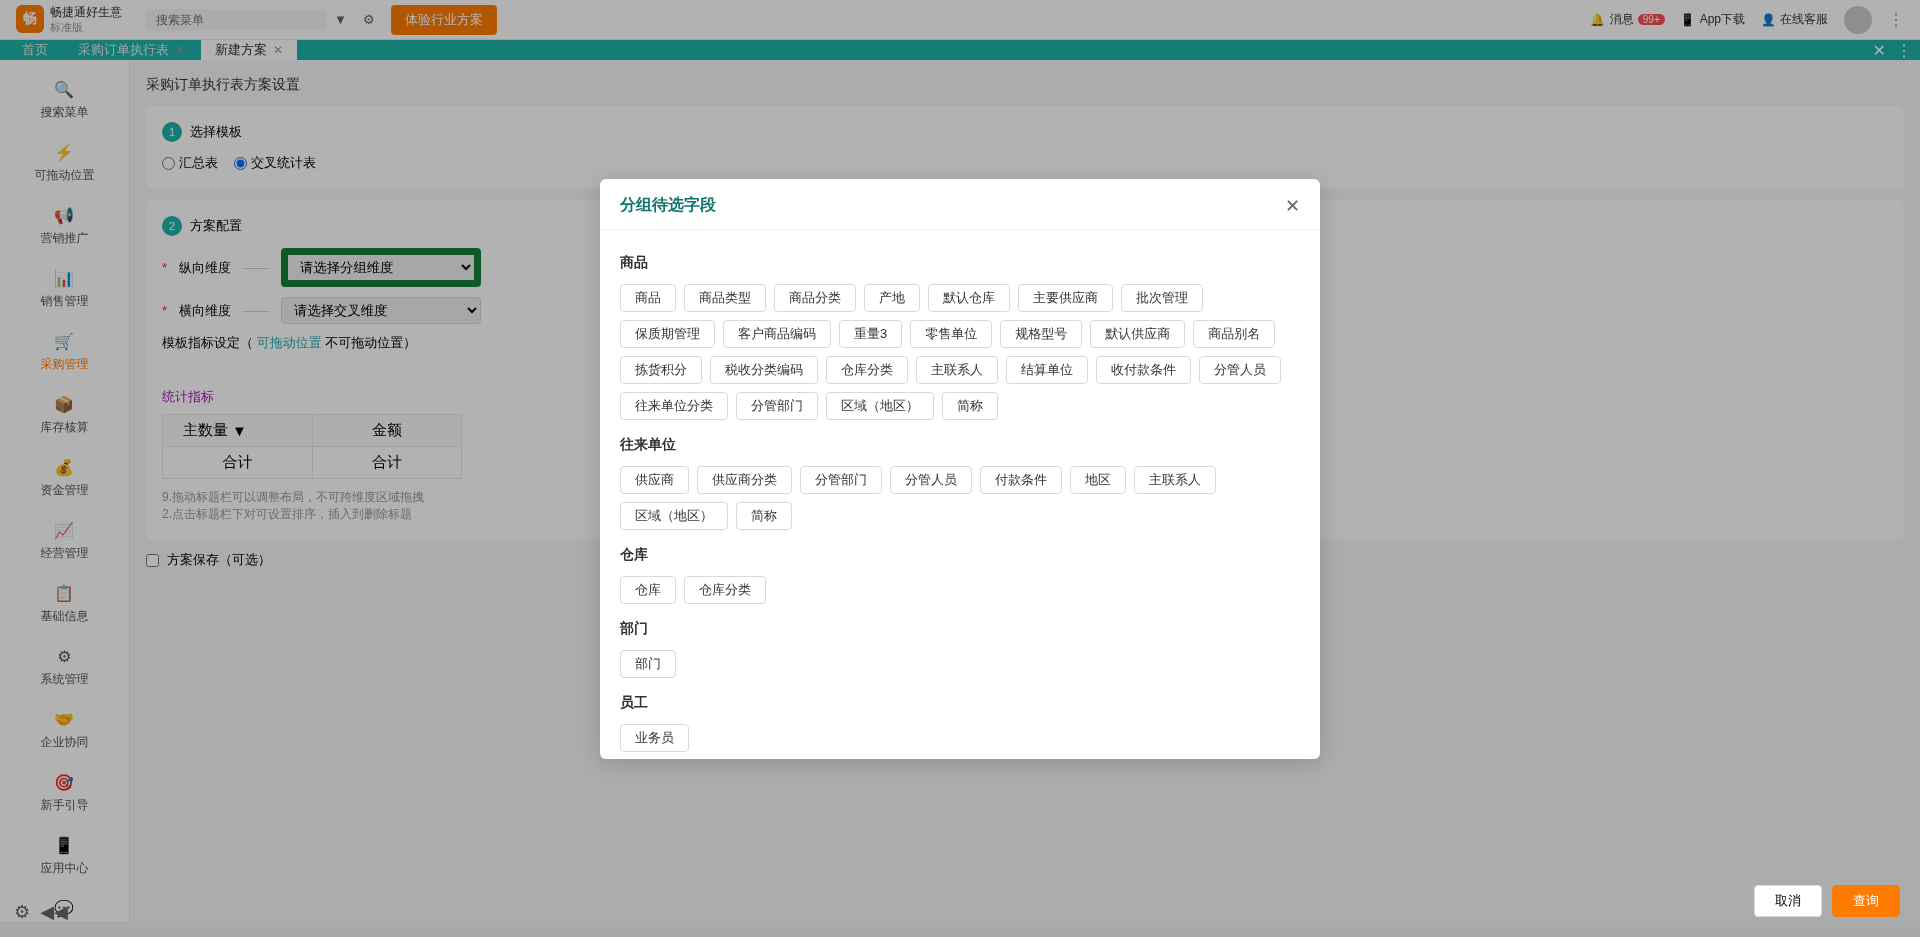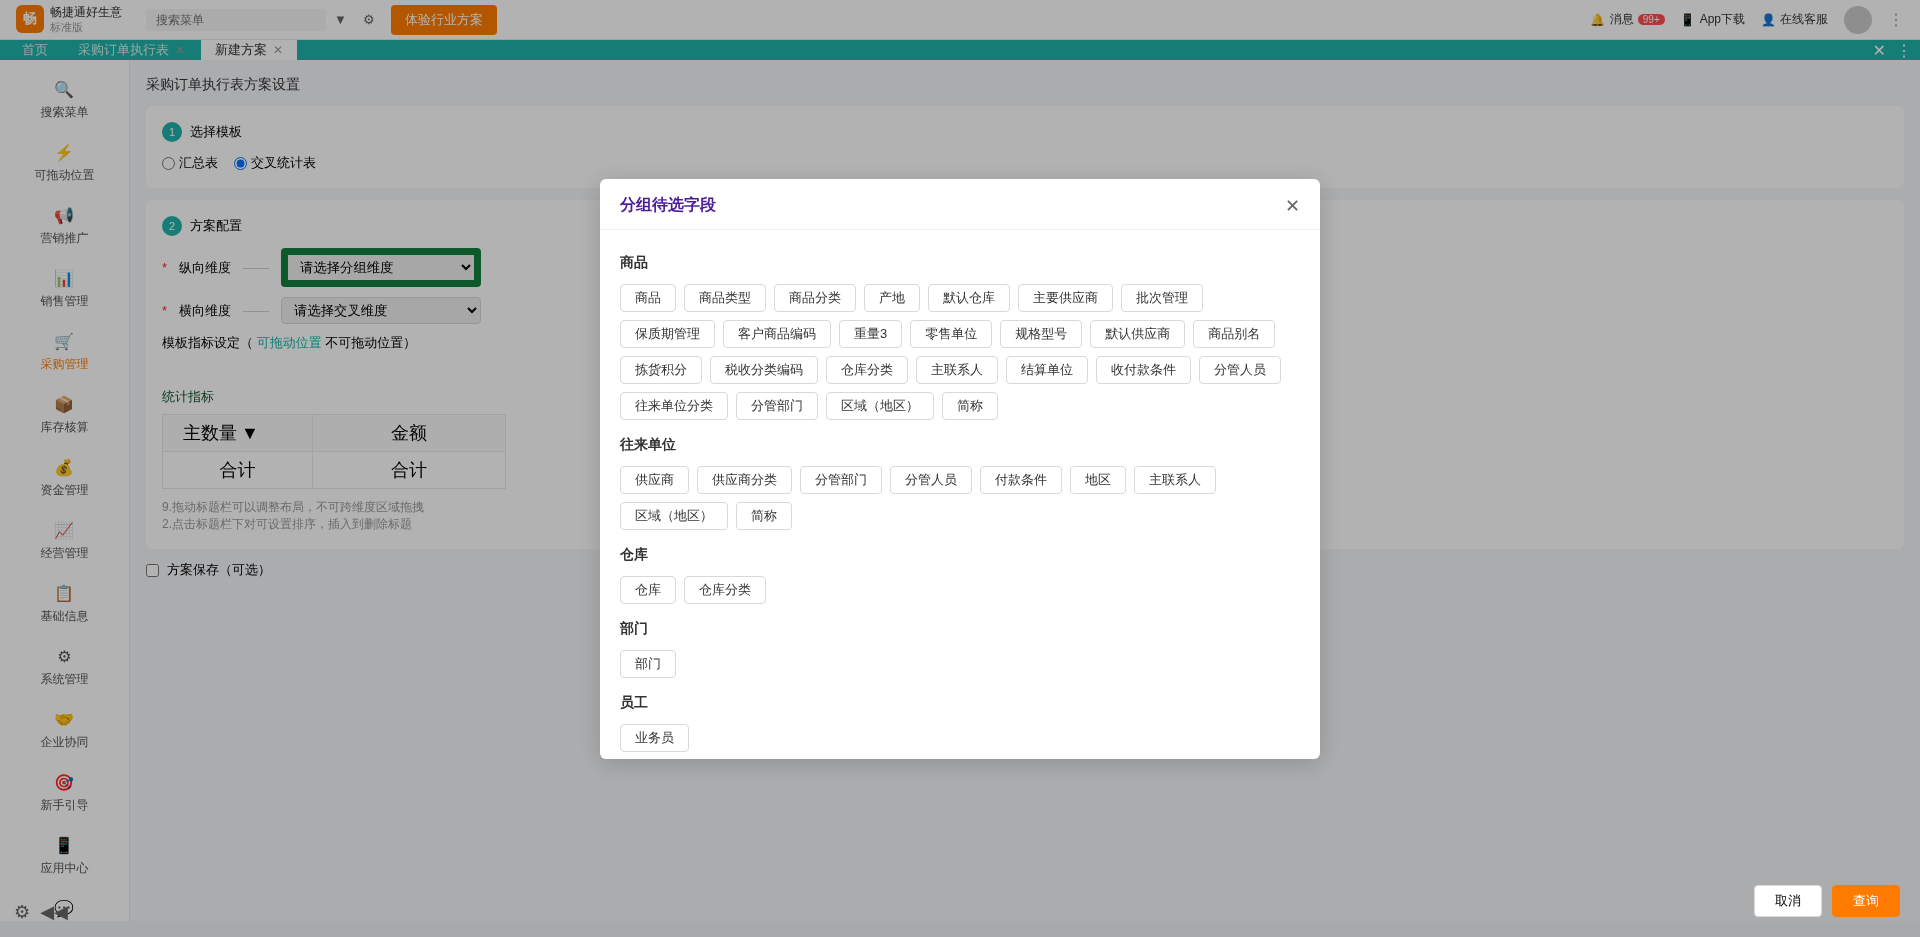--- a/index.html
+++ b/index.html
@@ -243,21 +243,21 @@
       display: flex;
       align-items: center;
       justify-content: space-between;
       padding: 16px 20px 12px;
       border-bottom: 1px solid #f0f0f0;
       flex-shrink: 0;
     }
     .modal-title {
       font-size: 16px;
       font-weight: 600;
-      color: #4c1d95;
+      color: #0f766e;
     }
     .modal-close {
       cursor: pointer;
       color: #666;
       font-size: 18px;
     }
     .modal-body {
       flex: 1;
       overflow-y: auto;
       padding: 16px 20px;
@@ -469,22 +469,22 @@
         <span style="color:#ccc;">——</span>
         <select style="width:200px;padding:4px 8px;border:1px solid #d9d9d9;border-radius:4px;">
           <option>请选择交叉维度</option>
         </select>
       </div>
       <div style="margin-bottom:8px;">
         <span>模板指标设定（</span>
         <span style="color:#20b2aa;">可拖动位置</span>
         <span>不可拖动位置）</span>
       </div>
-      <div style="margin-bottom:8px;font-size:13px;color:#14532d;margin-top:36px;">统计指标</div>
-      <table style="border-collapse:collapse;width:344px;font-size:18px;border:1px solid #e8e8e8;">
+      <div style="margin-bottom:8px;font-size:13px;color:#a21caf;margin-top:36px;">统计指标</div>
+      <table style="border-collapse:collapse;width:300px;font-size:15px;border:1px solid #e8e8e8;">
         <tbody>
             <tr style="background:#fafafa;">
           <th style="border:1px solid #e8e8e8;padding:6px 20px;font-weight:500;width:150px;">
             <div style="display:flex;align-items:center;gap:4px;">
               <span>主数量</span>
               <span>▼</span>
             </div>
           </th>
           <th style="border:1px solid #e8e8e8;padding:6px 20px;font-weight:500;">
             <span>金额</span>

